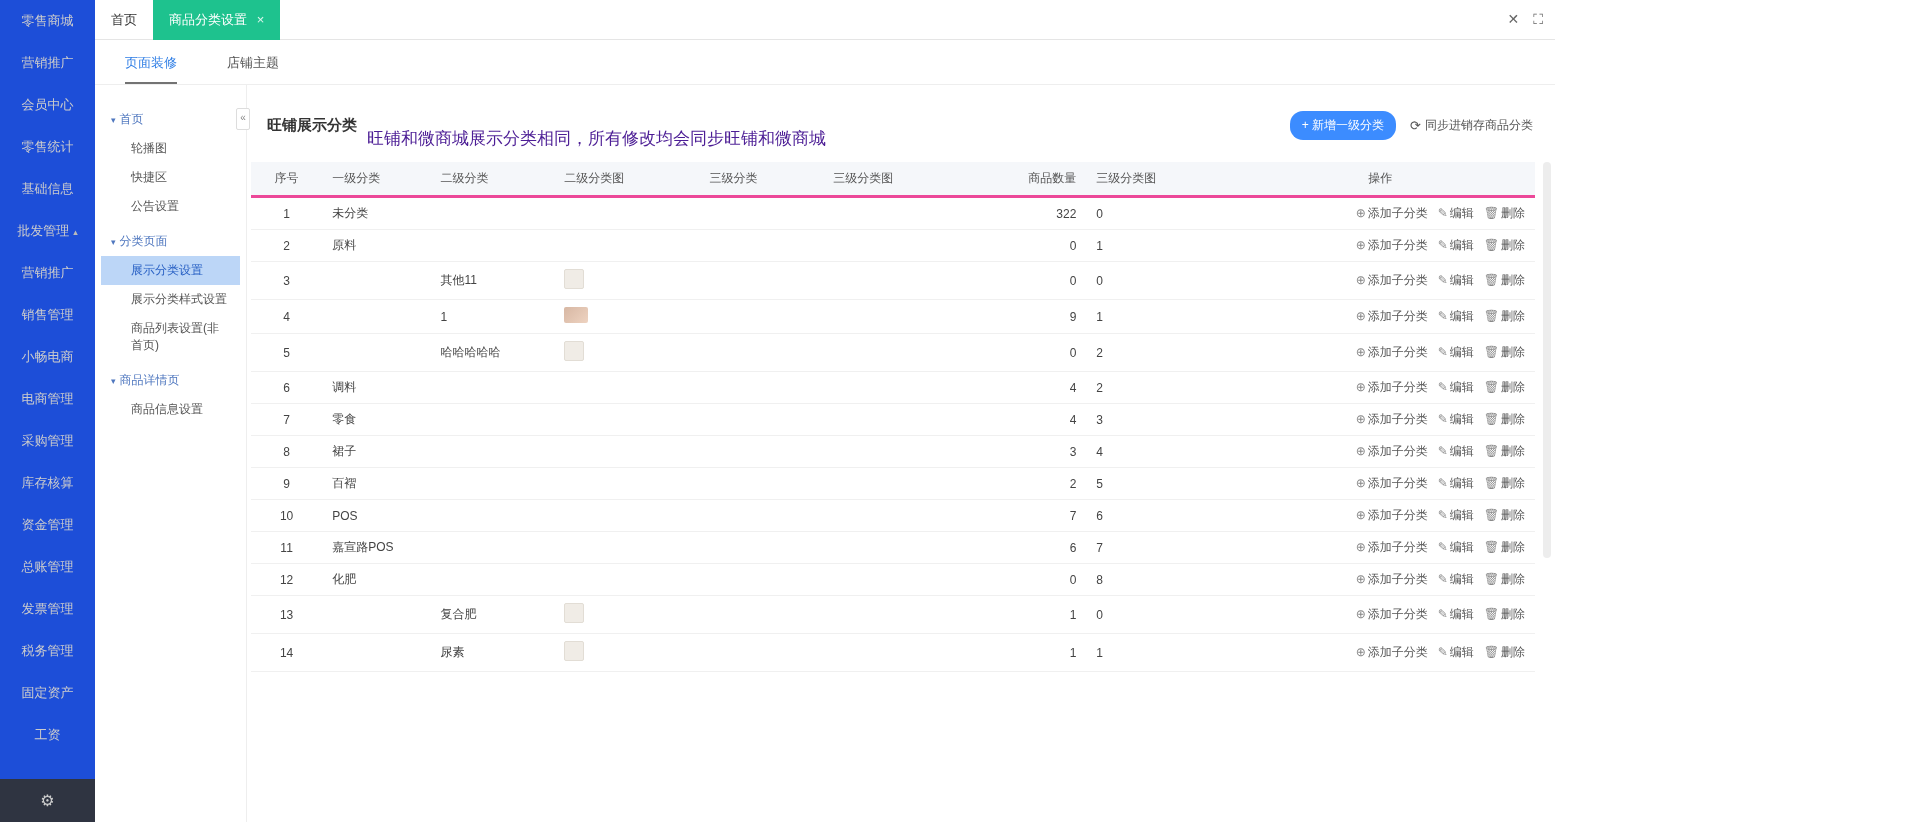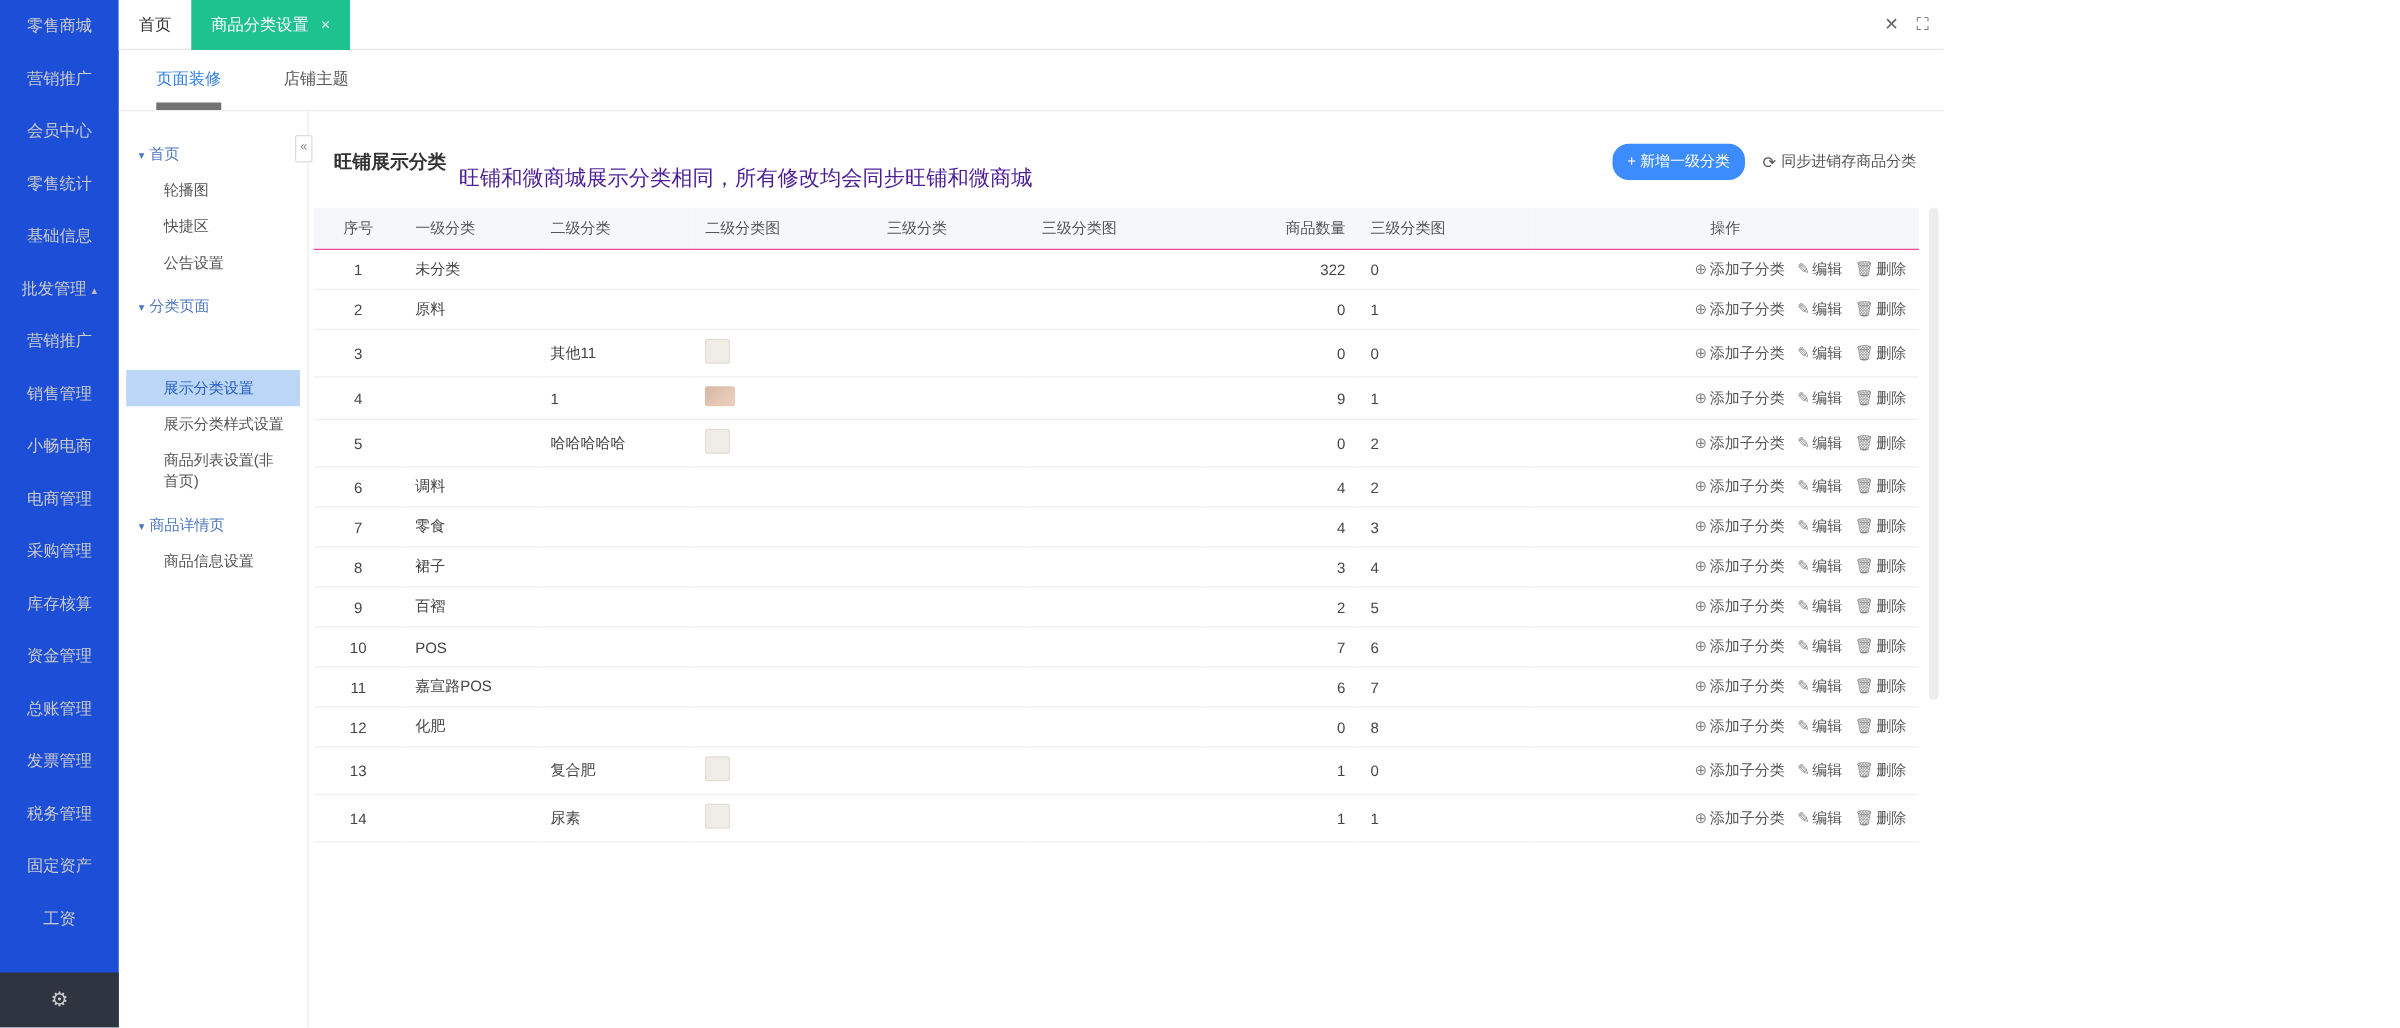--- a/index.html
+++ b/index.html
@@ -22,45 +22,45 @@
 .tab.active .close-x { margin-left: 6px; opacity: .85; }
 .tab-strip .right-icons { margin-left: auto; display: flex; gap: 14px; padding-right: 12px; color: #666; font-size: 14px; }
 
 
 .inner { flex: 1; display: flex; min-height: 0; }
 
 
 .sub-panel { width: 152px; border-right: 1px solid #eee; padding-top: 10px; font-size: 12px; }
 .sub-tabs { display: flex; gap: 50px; padding: 6px 30px 0; border-bottom: 1px solid #eee; font-size: 13px; }
 .sub-tab { padding: 8px 0 10px; cursor: pointer; color: #555; }
-.sub-tab.active { color: #2f7ee5; border-bottom: 6px solid #737373; }
+.sub-tab.active { color: #2f7ee5; border-bottom: 2px solid #737373; }
 .tree { padding: 10px 6px; }
 .tree-group { margin-bottom: 6px; }
 .tree-parent { padding: 6px 10px; color: #4f77bf; cursor: pointer; }
 .tree-parent::before { content: "▾"; font-size: 9px; color: #4f77bf; margin-right: 4px; }
 .tree-child { padding: 6px 10px 6px 30px; color: #555; cursor: pointer; }
-.tree-child.selected { background: #bcd6f7; color: #2860c4; margin-top: 36px; }
+.tree-child.selected { background: #bcd6f7; color: #2860c4; }
 .collapse-handle { position: absolute; left: 236px; top: 108px; width: 14px; height: 22px; border: 1px solid #ddd; background: #fff; border-radius: 2px; text-align: center; line-height: 18px; font-size: 10px; color: #888; cursor: pointer; }
 
 
 .main-pane { flex: 1; display: flex; flex-direction: column; min-width: 0; padding: 0 4px 0 0; }
 
 .page-header { display: flex; align-items: center; padding: 16px 18px 12px 20px; gap: 10px; }
 .page-title { font-size: 15px; font-weight: 600; }
 .warn-text { color: #4c1d95; font-size: 17px; margin-top: 26px; }
 .hdr-actions { margin-left: auto; display: flex; align-items: center; gap: 14px; }
 .btn-primary { background: #3c8cff; color: #fff; border: none; border-radius: 13px; padding: 6px 12px; cursor: pointer; font-size: 12px; }
 .btn-primary::before { content: "+ "; }
 .link-action { color: #555; cursor: pointer; display: inline-flex; align-items: center; gap: 4px; }
 .link-action .ic { font-size: 13px; }
 
 
 .tbl-wrap { flex: 1; overflow: auto; padding: 0 16px 8px 4px; position: relative; }
 .tbl { width: 100%; border-collapse: collapse; table-layout: fixed; }
-.tbl th { background: #f5f7fa; font-weight: 400; text-align: left; padding: 8px 10px; border-bottom: 1px solid #ec4899; font-size: 12px; color:#555;}
+.tbl th { background: #f5f7fa; font-weight: 400; text-align: left; padding: 8px 10px; border-bottom: 3px solid #ec4899; font-size: 12px; color:#555;}
 .tbl td { padding: 7px 10px; border-bottom: 1px solid #f0f0f0; font-size: 12px; color:#444; }
 .tbl th.center, .tbl td.center { text-align: center; }
 .tbl th.right, .tbl td.right { text-align: right; }
 .placeholder-img { width: 20px; height: 20px; background: #f0ece6; border: 1px solid #e2ddd5; display: inline-block; border-radius: 2px; }
 .placeholder-thumb { width: 24px; height: 16px; display:inline-block; background: linear-gradient(135deg,#d7b7a3,#eed3c1); border-radius:2px; }
 .row-actions { white-space: nowrap; text-align: right; }
 .row-actions a { color: #555; text-decoration: none; margin-left: 10px; cursor: pointer; }
 .row-actions a .ic { margin-right: 2px; color: #888; }
 .scroll-track { position: absolute; right: 0; top: 0; width: 8px; height: 60%; background: #ccc; border-radius: 4px; opacity:.35; }
 

